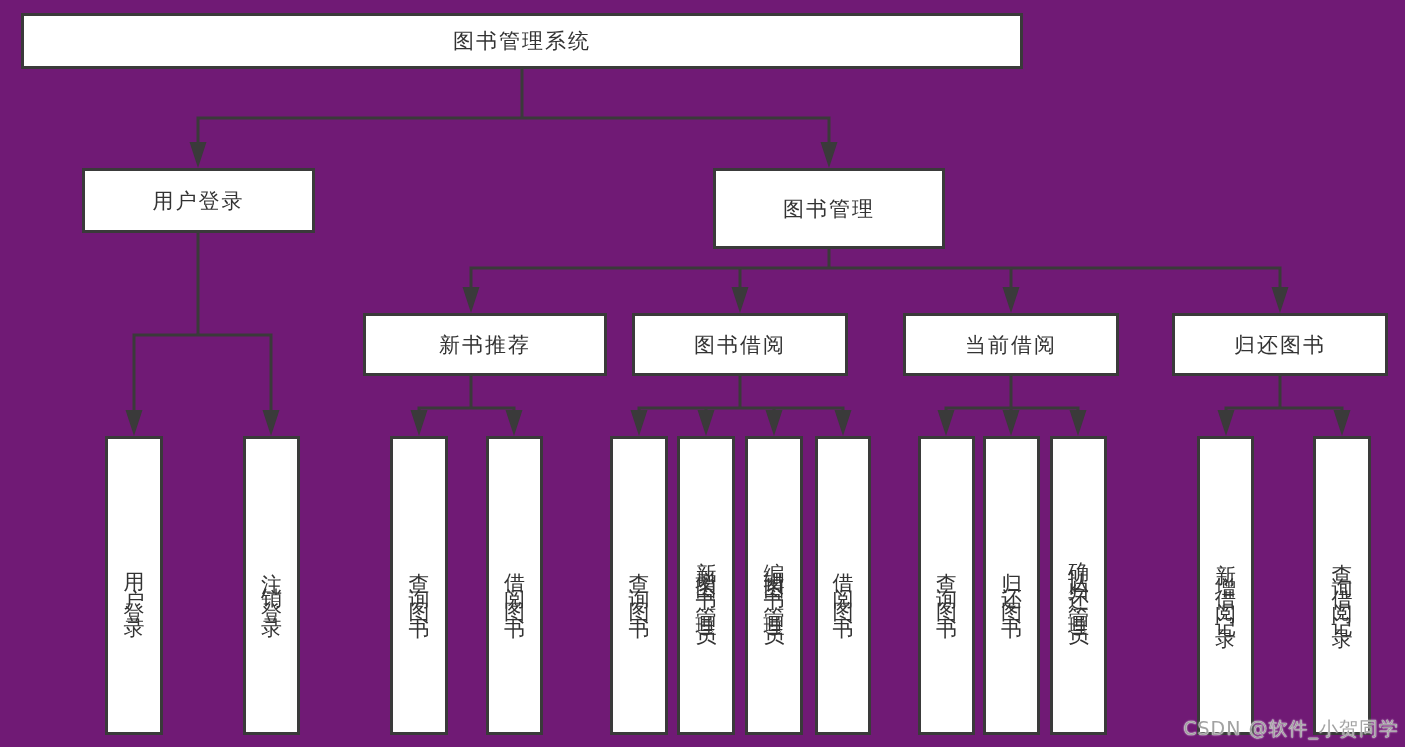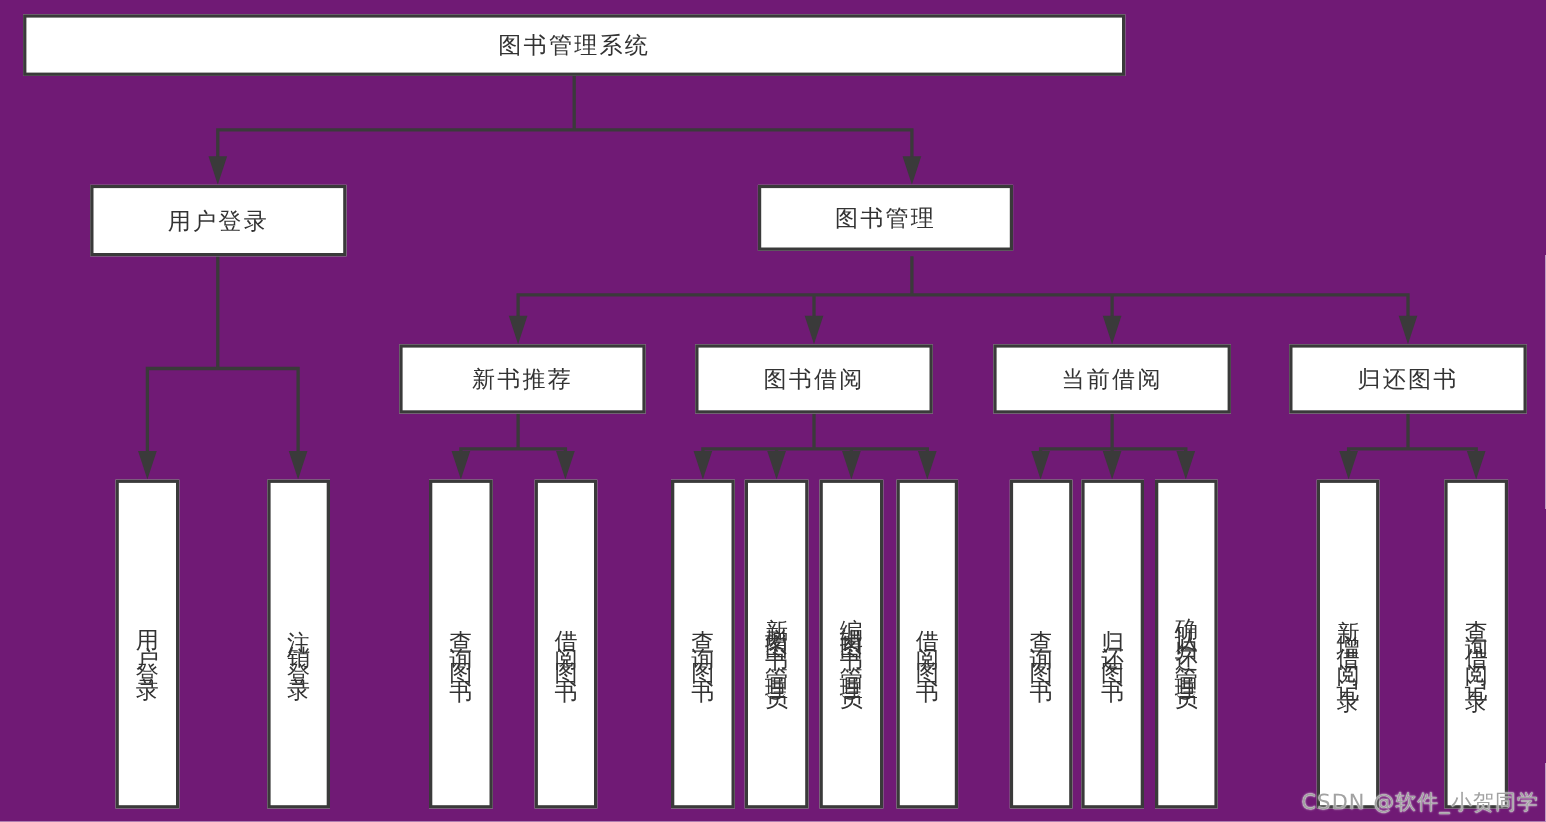--- a/index.html
+++ b/index.html
@@ -52,24 +52,24 @@
     </svg>
 
   <div class="node h" id="node-root" style="left:21px;top:13px;width:1002px;height:56px;">
     <span class="label">图书管理系统</span>
   </div>
 
   <div id="nodes">
       <div class="node h" style="left: 82px; top: 168px; width: 233px; height: 65px;">
         <span class="label">用户登录</span>
       </div>
-      <div class="node h" style="left: 689px; top: 168px; width: 232px; height: 60px; text-align: right;">
+      <div class="node h" style="left: 713px; top: 168px; width: 232px; height: 81px; text-align: right;">
         <span class="label">图书管理</span>
       </div>
-      <div class="node h" style="left: 363px; top: 313px; width: 224px; height: 63px;">
+      <div class="node h" style="left: 363px; top: 313px; width: 244px; height: 63px;">
         <span class="label">新书推荐</span>
       </div>
       <div class="node h" style="left: 632px; top: 313px; width: 216px; height: 63px;">
         <span class="label">图书借阅</span>
       </div>
       <div class="node h" style="left: 903px; top: 313px; width: 216px; height: 63px;">
         <span class="label">当前借阅</span>
       </div>
       <div class="node h" style="left: 1172px; top: 313px; width: 216px; height: 63px;">
         <span class="label">归还图书</span>

